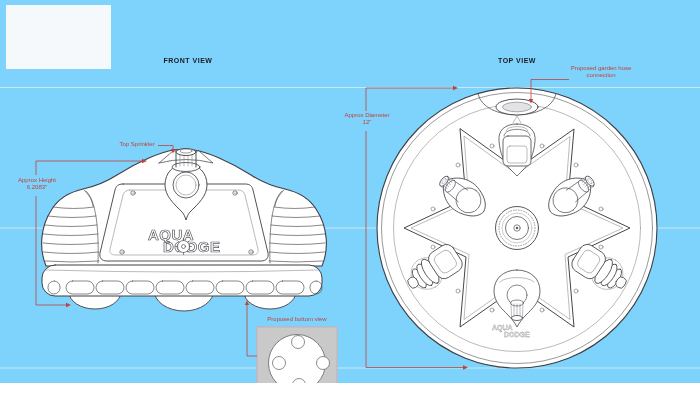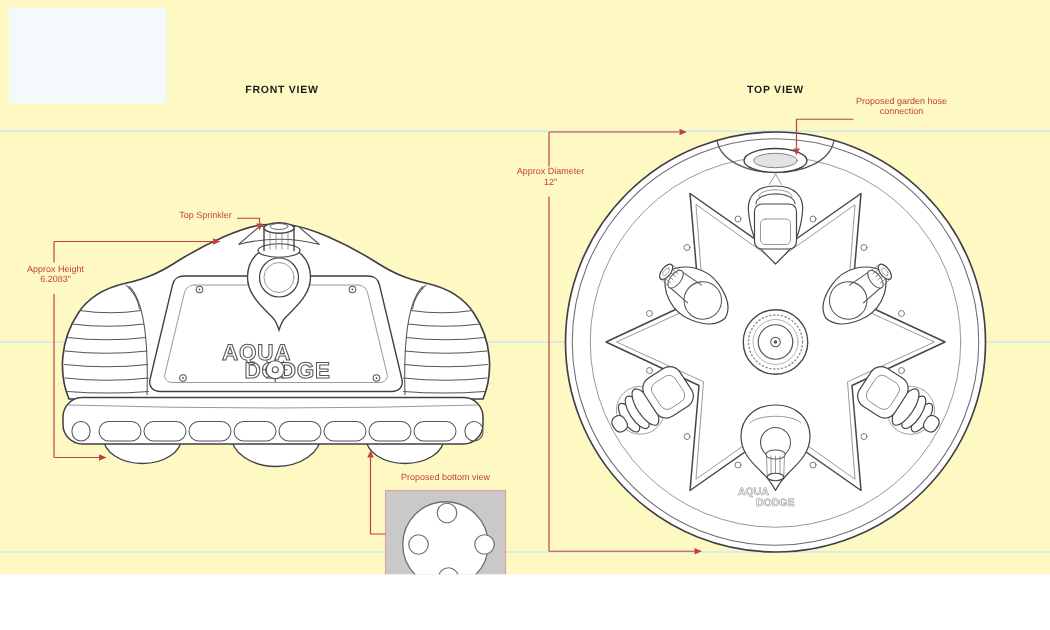--- a/index.html
+++ b/index.html
@@ -1,16 +1,16 @@
 <!DOCTYPE html>
 <html><head>
 <meta charset="utf-8">
 <style>
   html,body{margin:0;padding:0;background:#fff;}
-  #canvas{position:relative;width:700px;height:383px;background:#fef9c3;overflow:hidden;
+  #canvas{position:relative;width:700px;height:383px;background:#7dd3fc;overflow:hidden;
           font-family:"Liberation Sans",sans-serif;}
   #lineart{position:absolute;left:0;top:0;}
   .label{position:absolute;color:#c2423a;font-size:6px;line-height:1.18;text-align:center;}
   .title{position:absolute;color:#1b1b1f;font-size:7px;font-weight:bold;letter-spacing:0.5px;text-align:center;}
   .logo-box{position:absolute;left:6px;top:5px;width:105px;height:64px;background:#f6f9fc;}
 </style>
 </head>
 <body>
 
 <div id="canvas">

